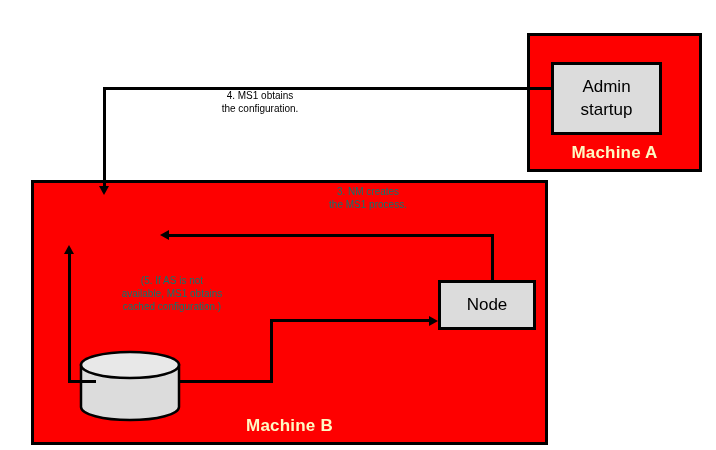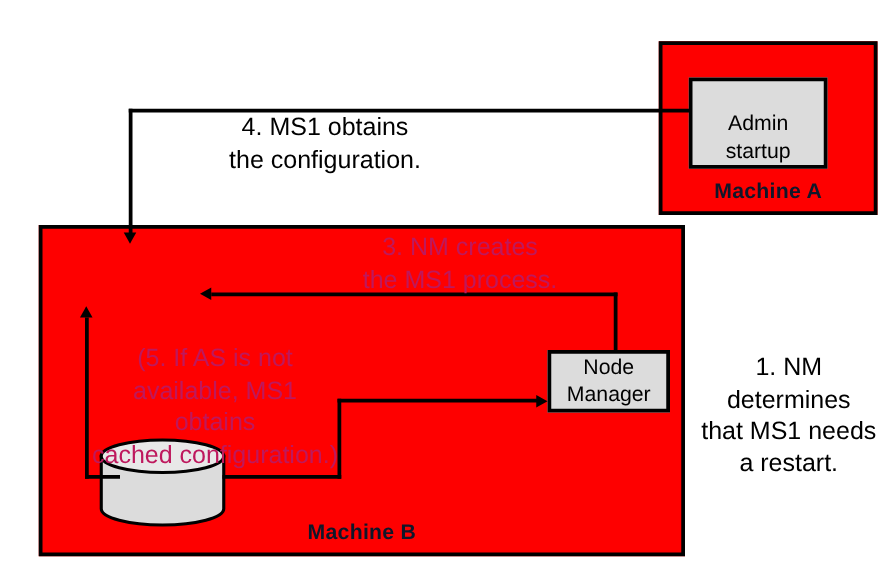--- a/index.html
+++ b/index.html
@@ -23,53 +23,53 @@
     position: absolute;
     background: #fe0000;
     border: 3px solid #000000;
     box-sizing: border-box;
   }
   .machine-label {
     position: absolute;
     left: 0;
     right: 0;
     text-align: center;
-    color: #0f172a;
+    color: #fef9c3;
     font-weight: bold;
     font-size: 17px;
     letter-spacing: 0.2px;
     white-space: nowrap;
   }
 
   
   .node-box {
     position: absolute;
     background: #dcdcdc;
     border: 3px solid #000000;
     box-sizing: border-box;
     display: flex;
     flex-direction: column;
     align-items: center;
-    justify-content: flex-end;
+    justify-content: center;
     color: #000000;
     font-size: 17px;
     line-height: 1.3;
     text-align: center;
     white-space: nowrap;
   }
 
   
   .note {
     position: absolute;
     text-align: center;
     line-height: 1.28;
     white-space: pre-line;
-    font-size: 20px;
+    font-size: 10px;
   }
-  .note.on-red { color: #be185d; }
+  .note.on-red { color: #0f766e; }
   .note.on-white { color: #000000; }
 
   
   .line-h {
     position: absolute;
     background: #000000;
     height: 3px;
   }
   .line-v {
     position: absolute;
@@ -122,21 +122,20 @@
     <span>startup</span>
   </div>
 
   <div class="machine" style="left:31px; top:180px; width:517px; height:265px;">
     <div class="machine-label" style="bottom:6px;">Machine B</div>
   </div>
 
 
   <div class="node-box" style="left:438px; top:280px; width:98px; height:50px;">
     <span>Node</span>
-    <span>Manager</span>
   </div>
 
   <div class="cylinder" style="left:78px; top:350px;">
     <svg width="104" height="72" viewBox="0 0 104 72" xmlns="http://www.w3.org/2000/svg">
       <path d="M3,15 L3,57 A49,13 0 0 0 101,57 L101,15 Z" fill="#dcdcdc" stroke="#000000" stroke-width="2.5"></path>
       <ellipse cx="52" cy="15" rx="49" ry="13" fill="#e8e8e8" stroke="#000000" stroke-width="2.5"></ellipse>
     </svg>
   </div>
 
   <div class="line-h" style="left:103px; top:87px; width:450px;"></div>
@@ -160,17 +159,14 @@
 the configuration.</div>
 
   <div class="note on-red" style="left:258px; top:186px; width:220px;">3. NM creates
 the MS1 process.</div>
 
   <div class="note on-red" style="left:72px; top:275px; width:200px;">(5. If AS is not
 available, MS1 obtains
 cached configuration.)</div>
 
 
-  <div class="note on-white" style="left:556px; top:282px; width:150px;">1. NM determines
-that MS1 needs
-a restart.</div>
 
 </div>
 
 </body></html>

